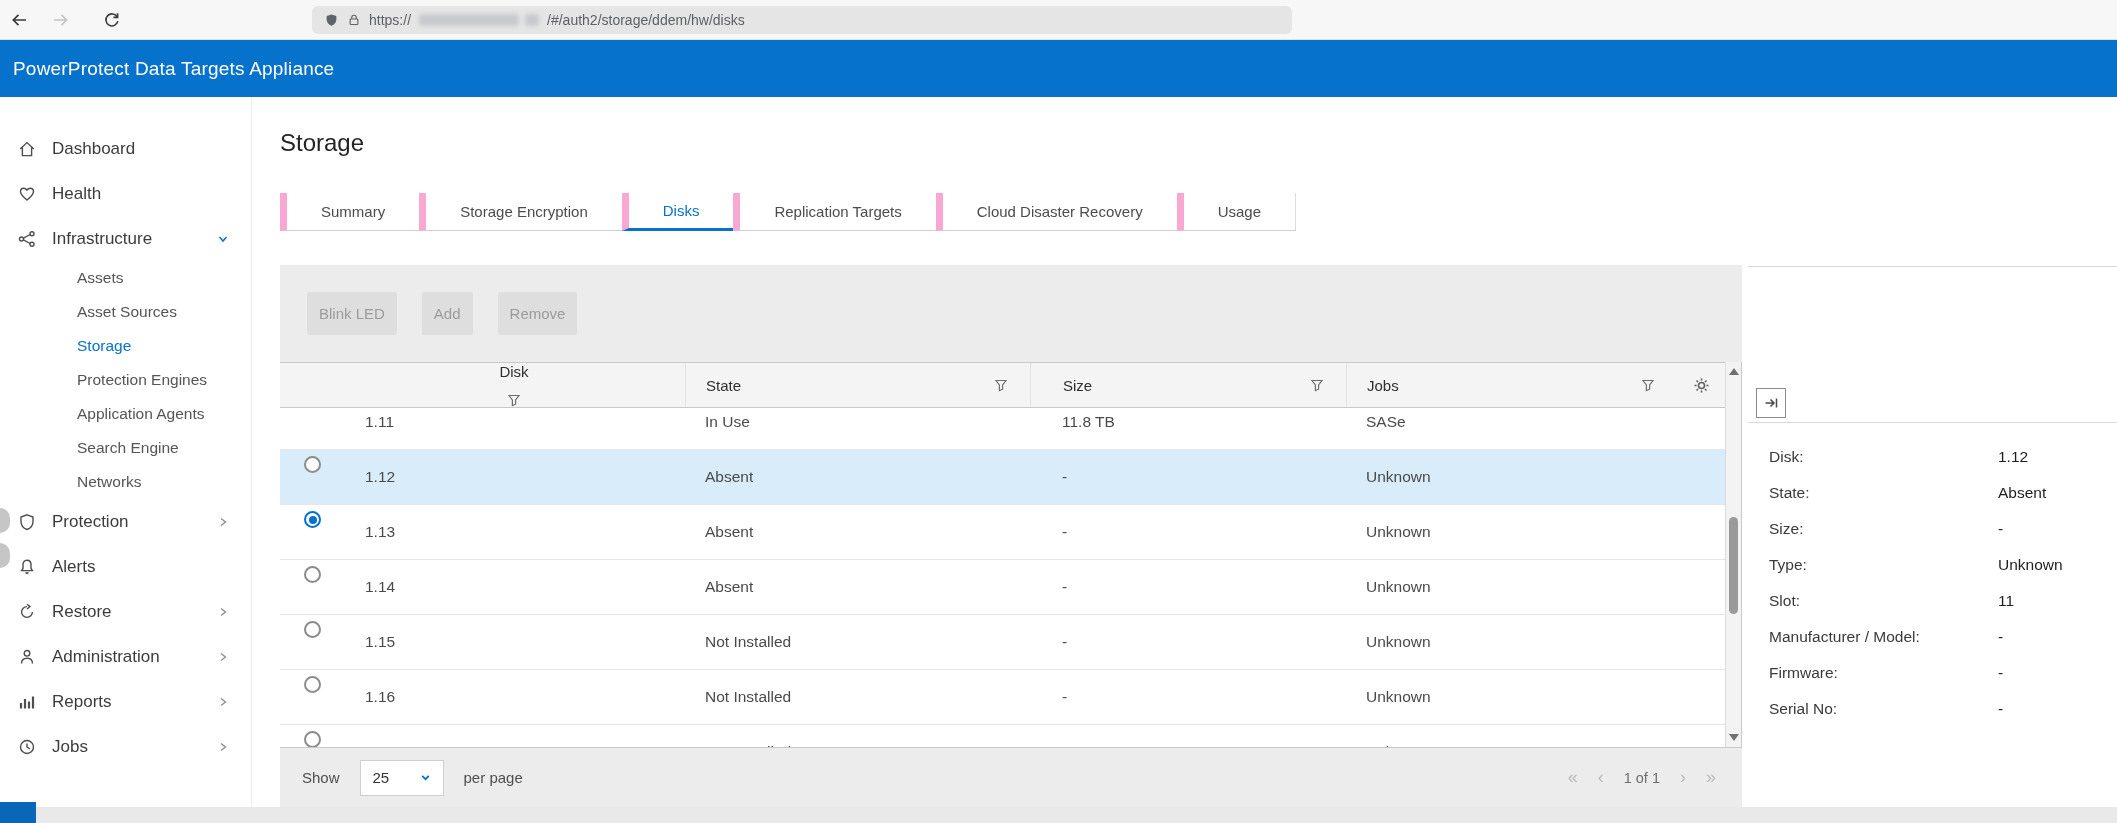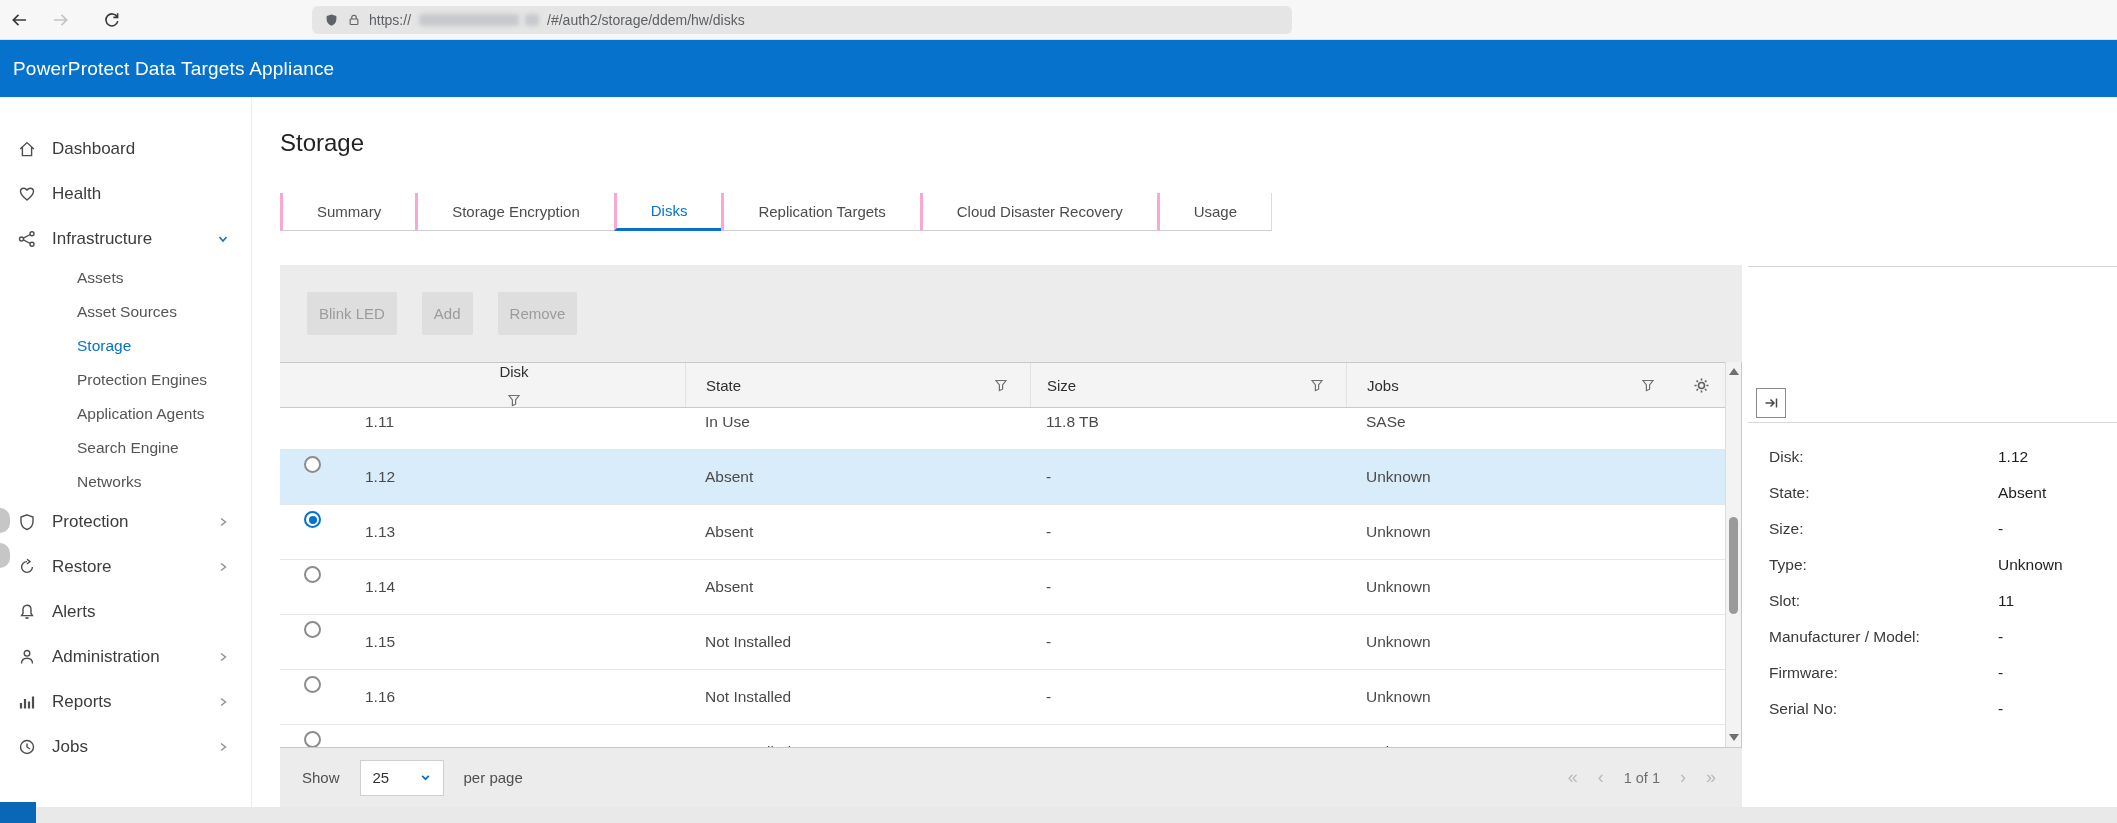--- a/index.html
+++ b/index.html
@@ -31,35 +31,35 @@
   .sub-item { height:34px; line-height:34px; padding-left:77px; font-size:15.5px; color:#555; }
   .sub-item.active { color:#0672cb; }
   .drawer-handle { position:absolute; left:0; width:10px; height:25px; background:#c6c6c6; border-radius:0 10px 10px 0; }
   .dh1 { top:411px; } .dh2 { top:446px; }
 
   
   .main { position:relative; flex:1; background:#fff; }
   .page-title { position:absolute; left:28px; top:32px; font-size:24px; font-weight:400; color:#242424; }
 
   .tabs { position:absolute; left:28px; top:96px; display:flex; height:38px; }
-  .tab { display:flex; align-items:center; padding:0 34px; font-size:15px; color:#4c4c4c; border-left:3px solid #f9a8d4; border-bottom:1px solid #cfcfcf; white-space:nowrap; }
+  .tab { display:flex; align-items:center; padding:0 34px; font-size:15px; color:#4c4c4c; border-left:7px solid #f9a8d4; border-bottom:1px solid #cfcfcf; white-space:nowrap; }
   .tab:last-child { border-right:1px solid #dcdcdc; }
   .tab.active { color:#0672cb; font-weight:500; border-bottom:3px solid #0672cb; background:#fff; }
 
   
   .table-card { position:absolute; left:28px; top:168px; width:1462px; height:542px; }
   .toolbar { height:97px; background:#ececec; display:flex; align-items:center; gap:25px; padding-left:27px; }
   .tbtn { height:43px; padding:0 12px; background:#dedede; border:none; color:#9b9b9b; font-size:15px; font-family:inherit; border-radius:2px; }
 
   .thead { height:46px; width:1445px; background:#f4f4f4; border-top:1px solid #c9c9c9; border-bottom:1px solid #c9c9c9; display:flex; align-items:center; font-size:15px; color:#2f2f2f; }
   .hcell { display:flex; align-items:center; justify-content:space-between; padding-right:22px; height:100%; }
   .col-radio { width:65px; display:flex; justify-content:center; }
   .col-disk  { width:340px; padding-left:20px;flex-direction:column; }
   .col-state { width:345px; padding-left:20px; }
-  .col-size  { width:316px; padding-left:16px; }
+  .col-size  { width:316px; padding-left:32px; }
   .col-type  { flex:1;     padding-left:20px; }
   .col-gear  { width:48px; display:flex; align-items:center; justify-content:center; }
   .thead .col-state, .thead .col-size, .thead .col-type { border-left:1px solid #e2e2e2; }
 
   .tbody { height:339px; width:1445px; overflow:hidden; }
   .trow { height:55px; display:flex; align-items:center; border-bottom:1px solid #e6e6e6; font-size:15.5px; color:#4a4a4a; background:#fff; }
   .trow.first { margin-top:-13px; }
   .trow.highlight { background:#d9ecf9; }
   .trow .col-radio { align-self:flex-start; padding-top:6px; }
   .radio { width:17px; height:17px; border:2px solid #8c8c8c; border-radius:50%; background:#fff; position:relative; flex:0 0 auto; }
@@ -192,40 +192,40 @@
       </span>
       <span>Protection</span>
       <span class="chev">
         <svg width="12" height="12" viewBox="0 0 12 12">
             <path d="M4 2.5 L8.5 6 L4 9.5" stroke="#8f8f8f" stroke-width="1.4" fill="none"></path>
           </svg>
       </span>
     </div>
     <div class="nav-item">
       <span class="ic">
+        <svg width="20" height="20" viewBox="0 0 20 20" stroke="#4d4d4d" stroke-width="1.4" fill="none">
+            <path d="M10 3.2 C7.4 3.2 6 5.2 6 7.6 V11.5 L4.6 13.6 H15.4 L14 11.5 V7.6 C14 5.2 12.6 3.2 10 3.2 Z"></path>
+            <path d="M8.6 15.4 A1.6 1.6 0 0 0 11.4 15.4"></path>
+          </svg>
+      </span>
+      <span>Alerts</span>
+    </div>
+    <div class="nav-item">
+      <span class="ic">
         <svg width="20" height="20" viewBox="0 0 20 20">
             <path d="M15.4 10 A5.4 5.4 0 1 1 10 4.6" stroke="#4d4d4d" stroke-width="1.4" fill="none"></path>
             <path d="M10 2.2 L13 4.6 L10 7" stroke="#4d4d4d" stroke-width="1.4" fill="none"></path>
           </svg>
       </span>
       <span>Restore</span>
       <span class="chev">
         <svg width="12" height="12" viewBox="0 0 12 12">
             <path d="M4 2.5 L8.5 6 L4 9.5" stroke="#8f8f8f" stroke-width="1.4" fill="none"></path>
           </svg>
       </span>
-    </div>
-    <div class="nav-item">
-      <span class="ic">
-        <svg width="20" height="20" viewBox="0 0 20 20" stroke="#4d4d4d" stroke-width="1.4" fill="none">
-            <path d="M10 3.2 C7.4 3.2 6 5.2 6 7.6 V11.5 L4.6 13.6 H15.4 L14 11.5 V7.6 C14 5.2 12.6 3.2 10 3.2 Z"></path>
-            <path d="M8.6 15.4 A1.6 1.6 0 0 0 11.4 15.4"></path>
-          </svg>
-      </span>
-      <span>Alerts</span>
     </div>
     <div class="nav-item">
       <span class="ic">
         <svg width="20" height="20" viewBox="0 0 20 20" stroke="#4d4d4d" stroke-width="1.4" fill="none">
             <circle cx="10" cy="6.3" r="2.8"></circle>
             <path d="M4.5 16.5 C4.5 12.8 7.2 11.2 10 11.2 C12.8 11.2 15.5 12.8 15.5 16.5"></path>
           </svg>
       </span>
       <span>Administration</span>
       <span class="chev">

